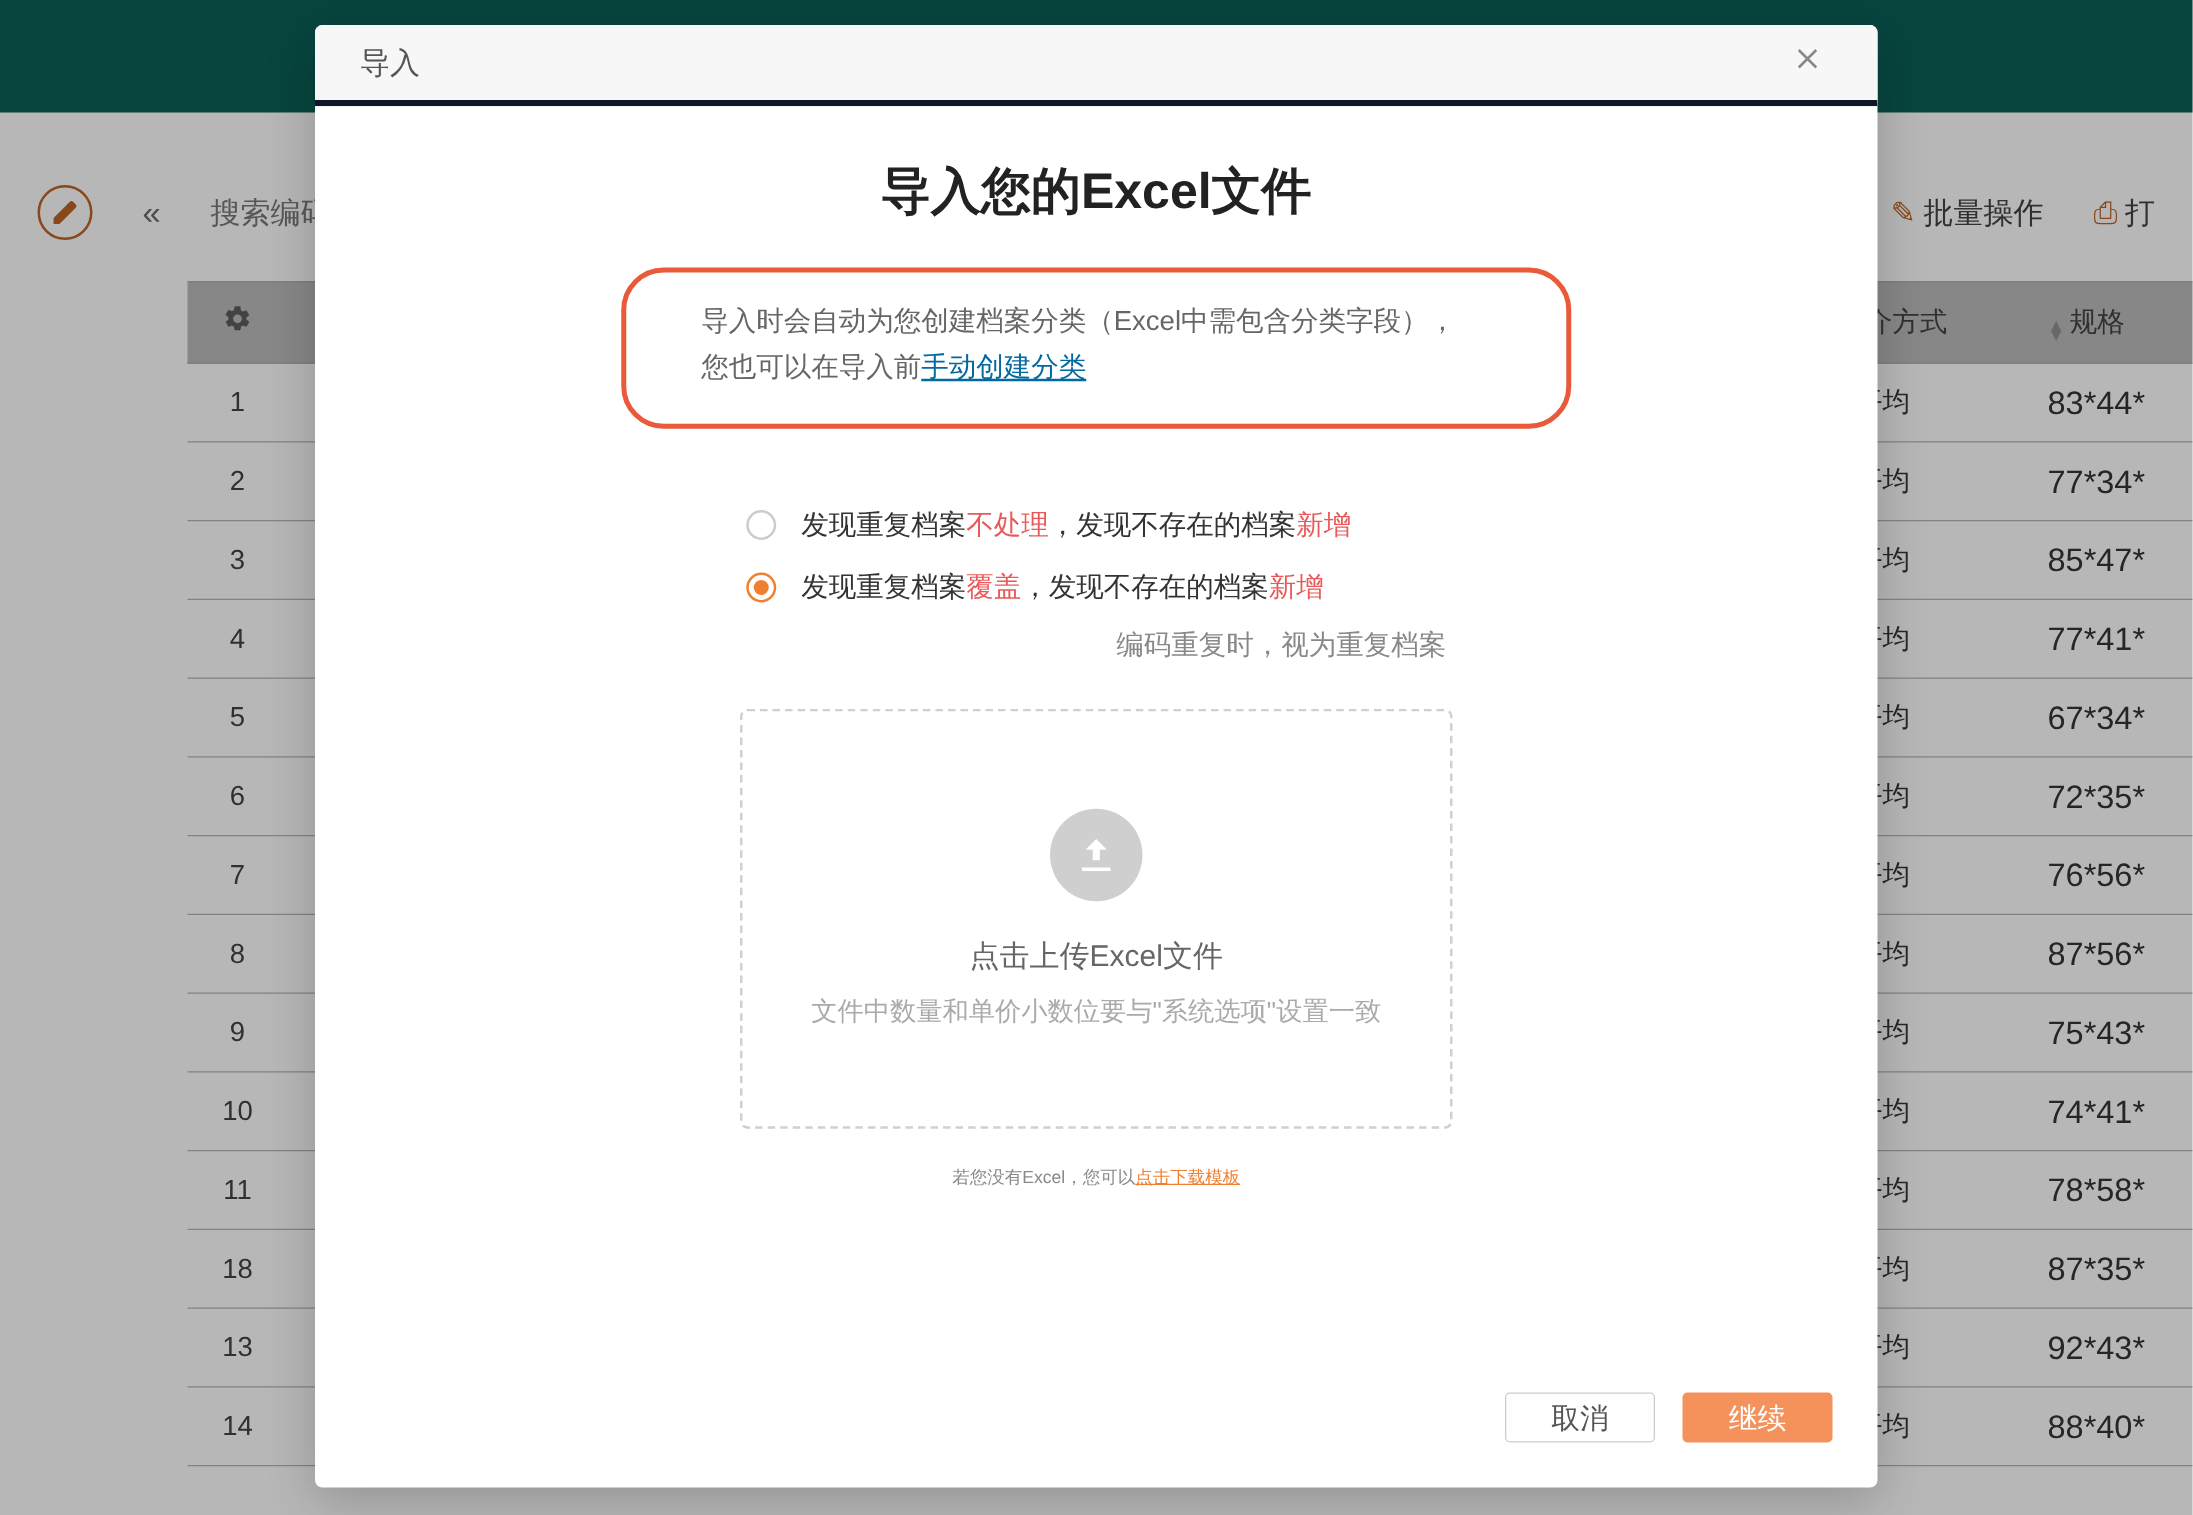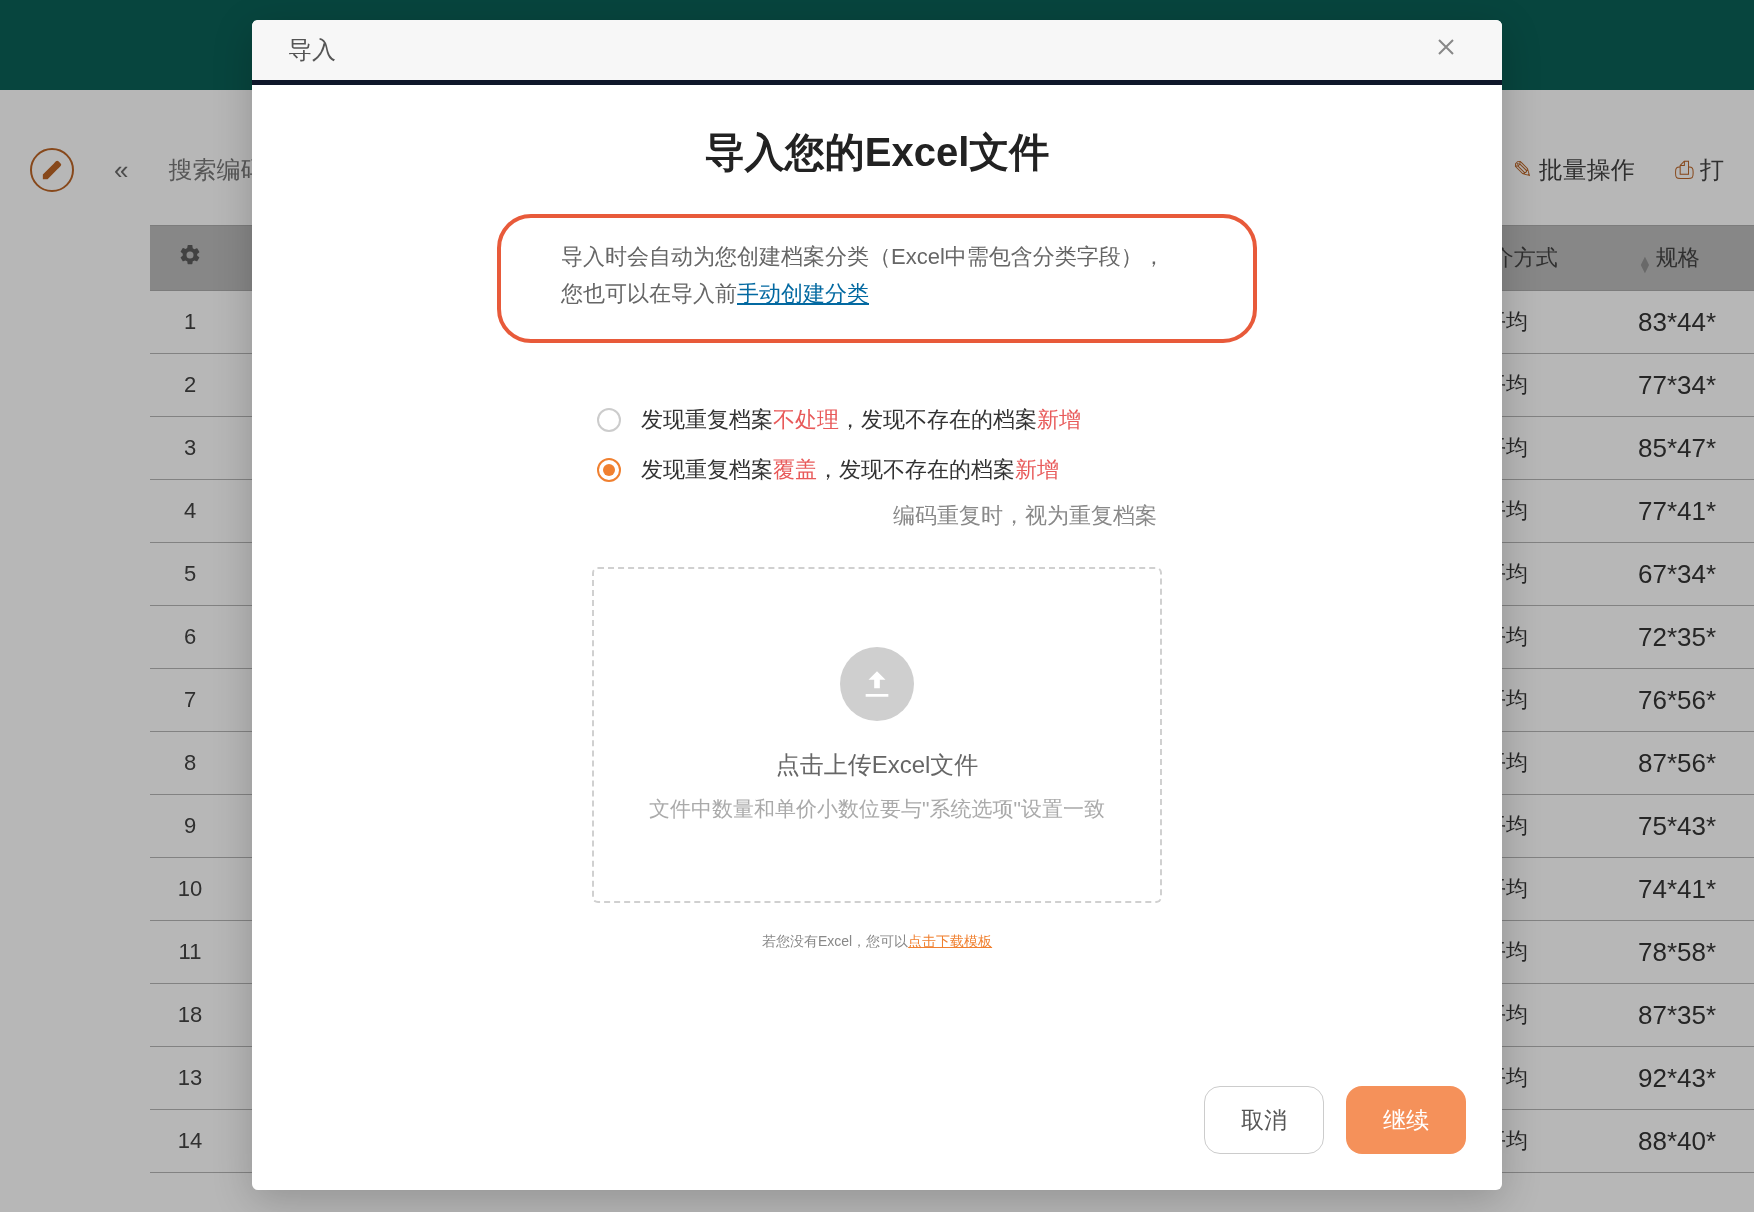--- a/index.html
+++ b/index.html
@@ -57,21 +57,21 @@
   .upload-box { width: 570px; height: 336px; border: 2px dashed #d0d0d0; border-radius: 6px; margin: 36px auto 30px; display: flex; flex-direction: column; align-items: center; justify-content: center; cursor: pointer; }
   .upload-icon { width: 74px; height: 74px; background: #cfcfcf; border-radius: 50%; display: flex; align-items: center; justify-content: center; margin-bottom: 28px; }
   .upload-icon svg { width: 34px; height: 34px; fill: #fff; }
   .upload-title { font-size: 24px; color: #666; margin-bottom: 14px; }
   .upload-sub { font-size: 21px; color: #aaa; }
   
   .template-line { font-size: 14px; color: #888; margin-top: 10px; }
   .template-link { color: #f08030; text-decoration: underline; }
   
   .modal-footer { padding: 24px 36px 36px; display: flex; justify-content: flex-end; gap: 22px; }
-  .btn { min-width: 120px; height: 68px; border-radius: 16px; font-size: 23px; cursor: pointer; display: flex; align-items: center; justify-content: center; }
+  .btn { min-width: 120px; height: 40px; border-radius: 4px; font-size: 23px; cursor: pointer; display: flex; align-items: center; justify-content: center; }
   .btn-cancel { background: #fff; border: 1px solid #ccc; color: #555; }
   .btn-primary { background: #f5915a; border: none; color: #fff; }
 </style>
 </head>
 <body>
 
 <div class="bg-page">
   <div class="bg-header"></div>
   <div class="bg-toolbar">
     <div class="bg-edit-icon">

